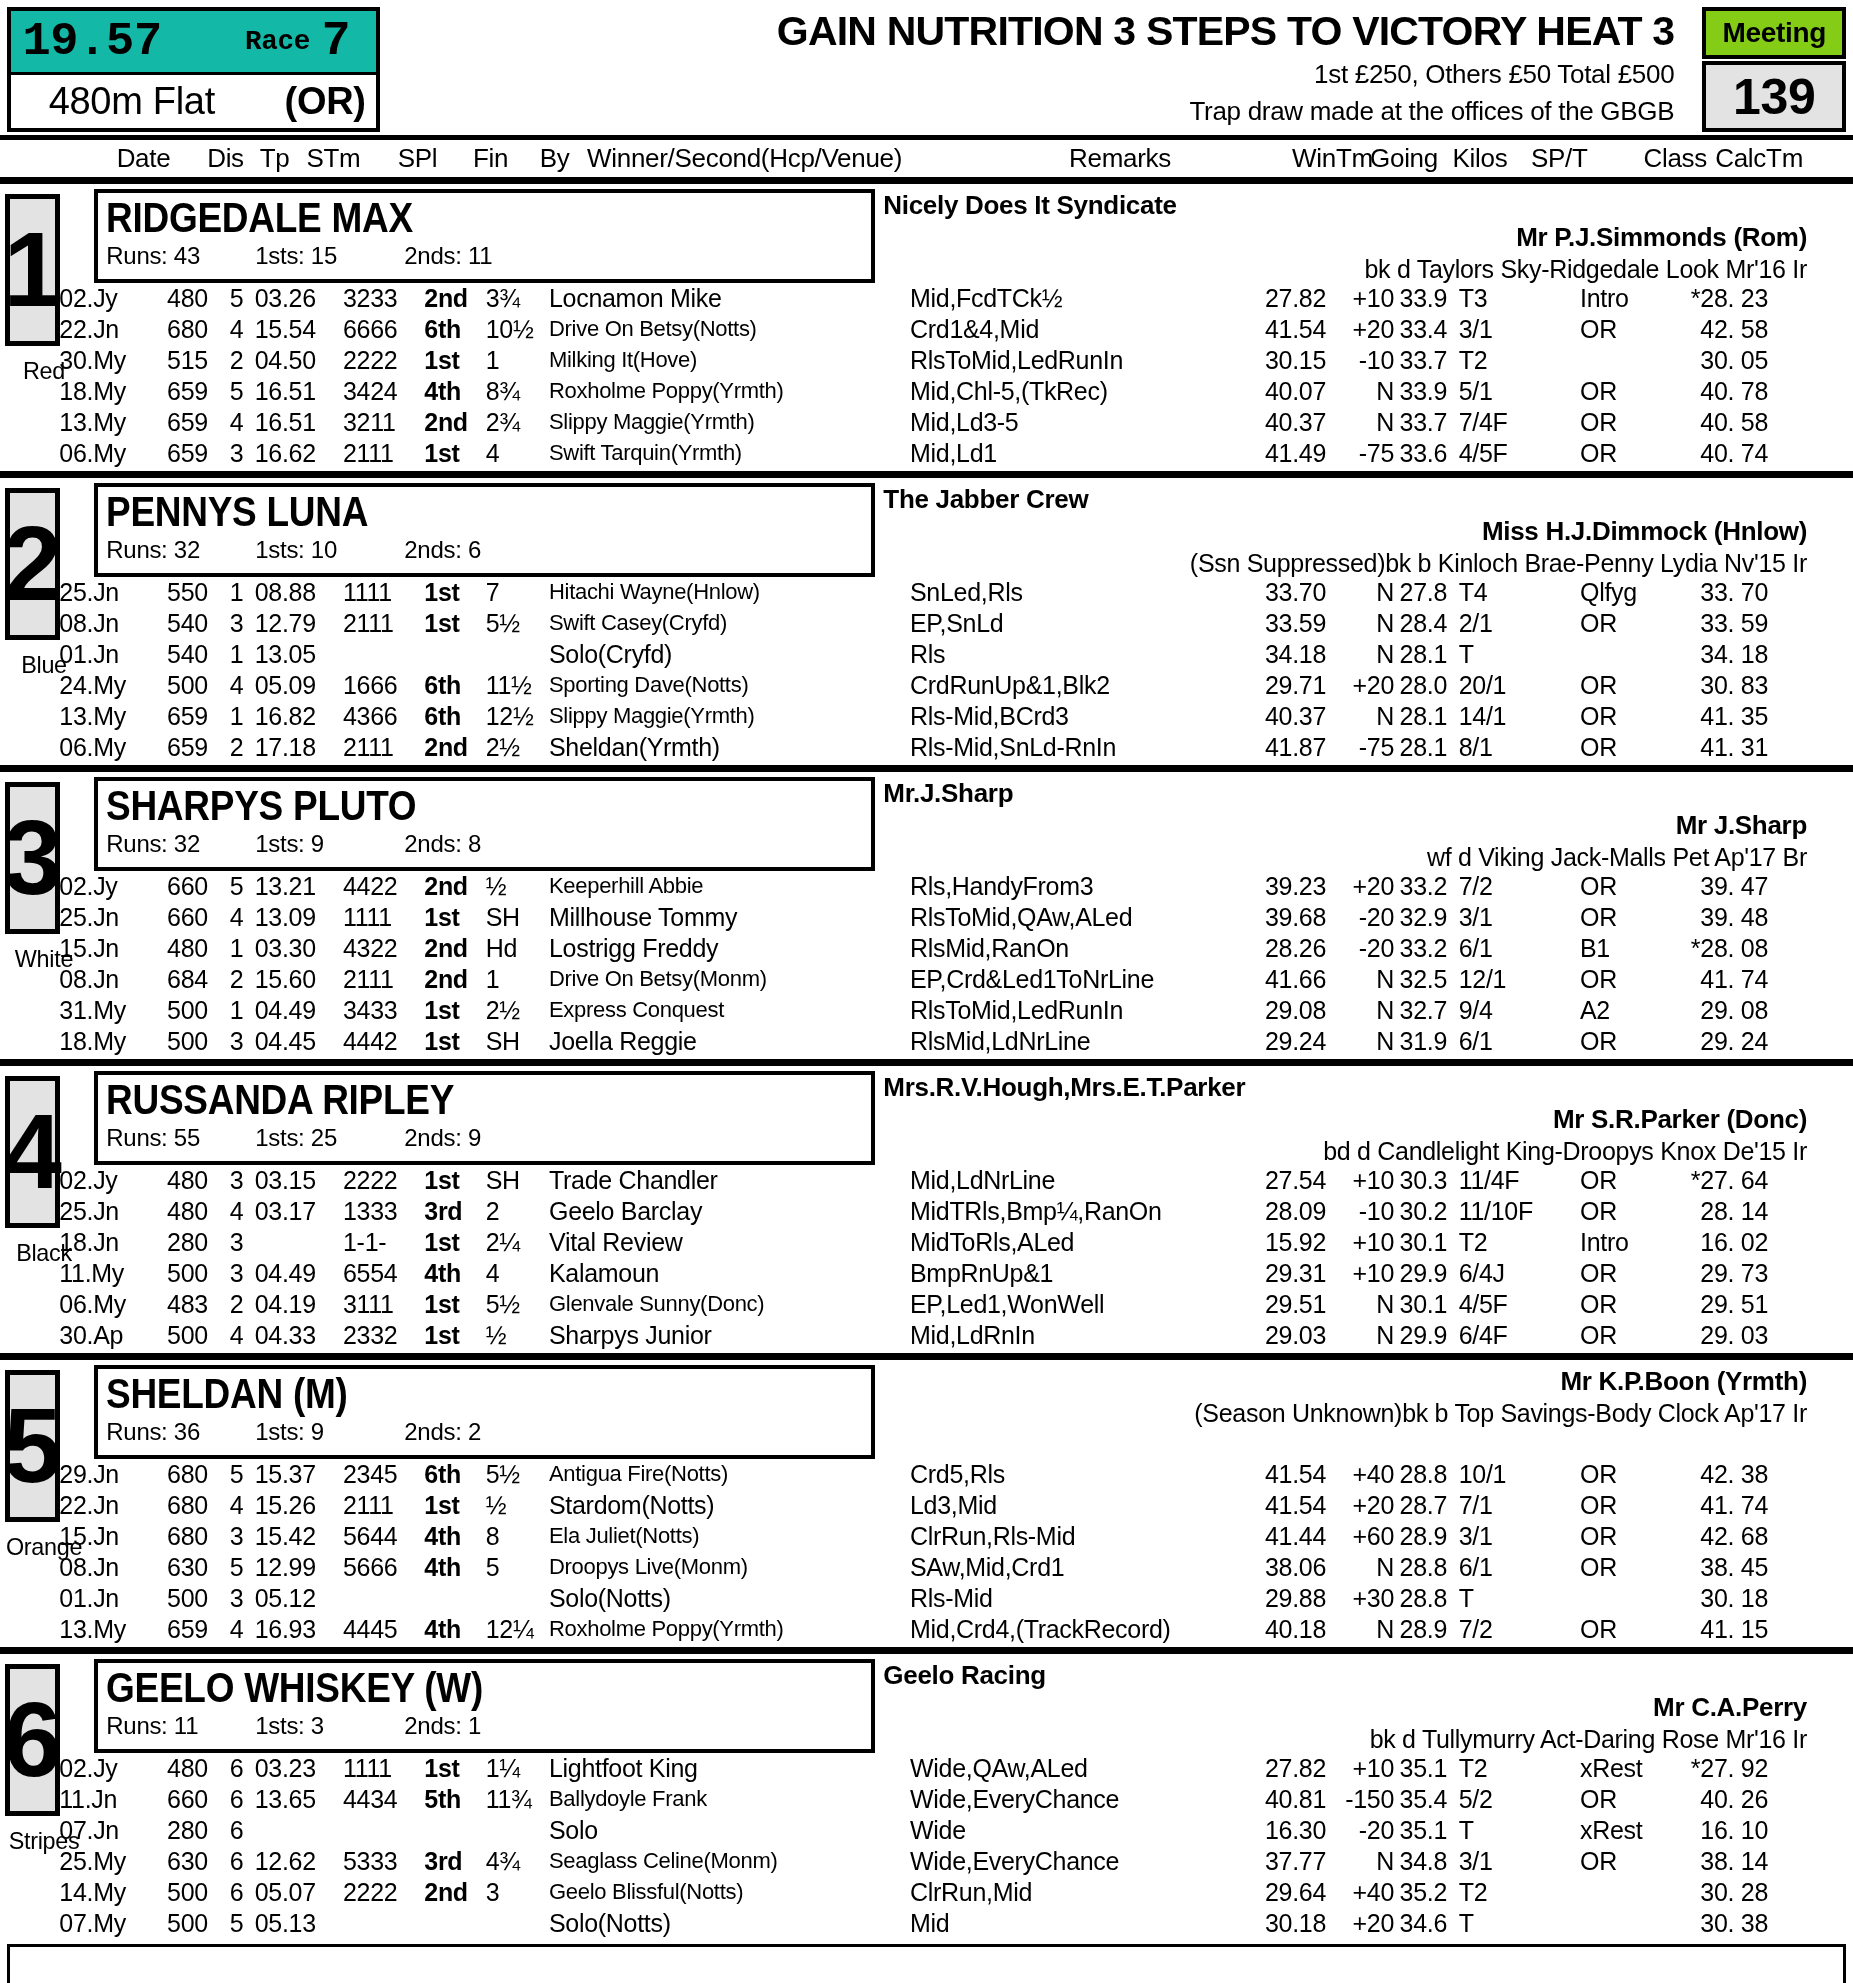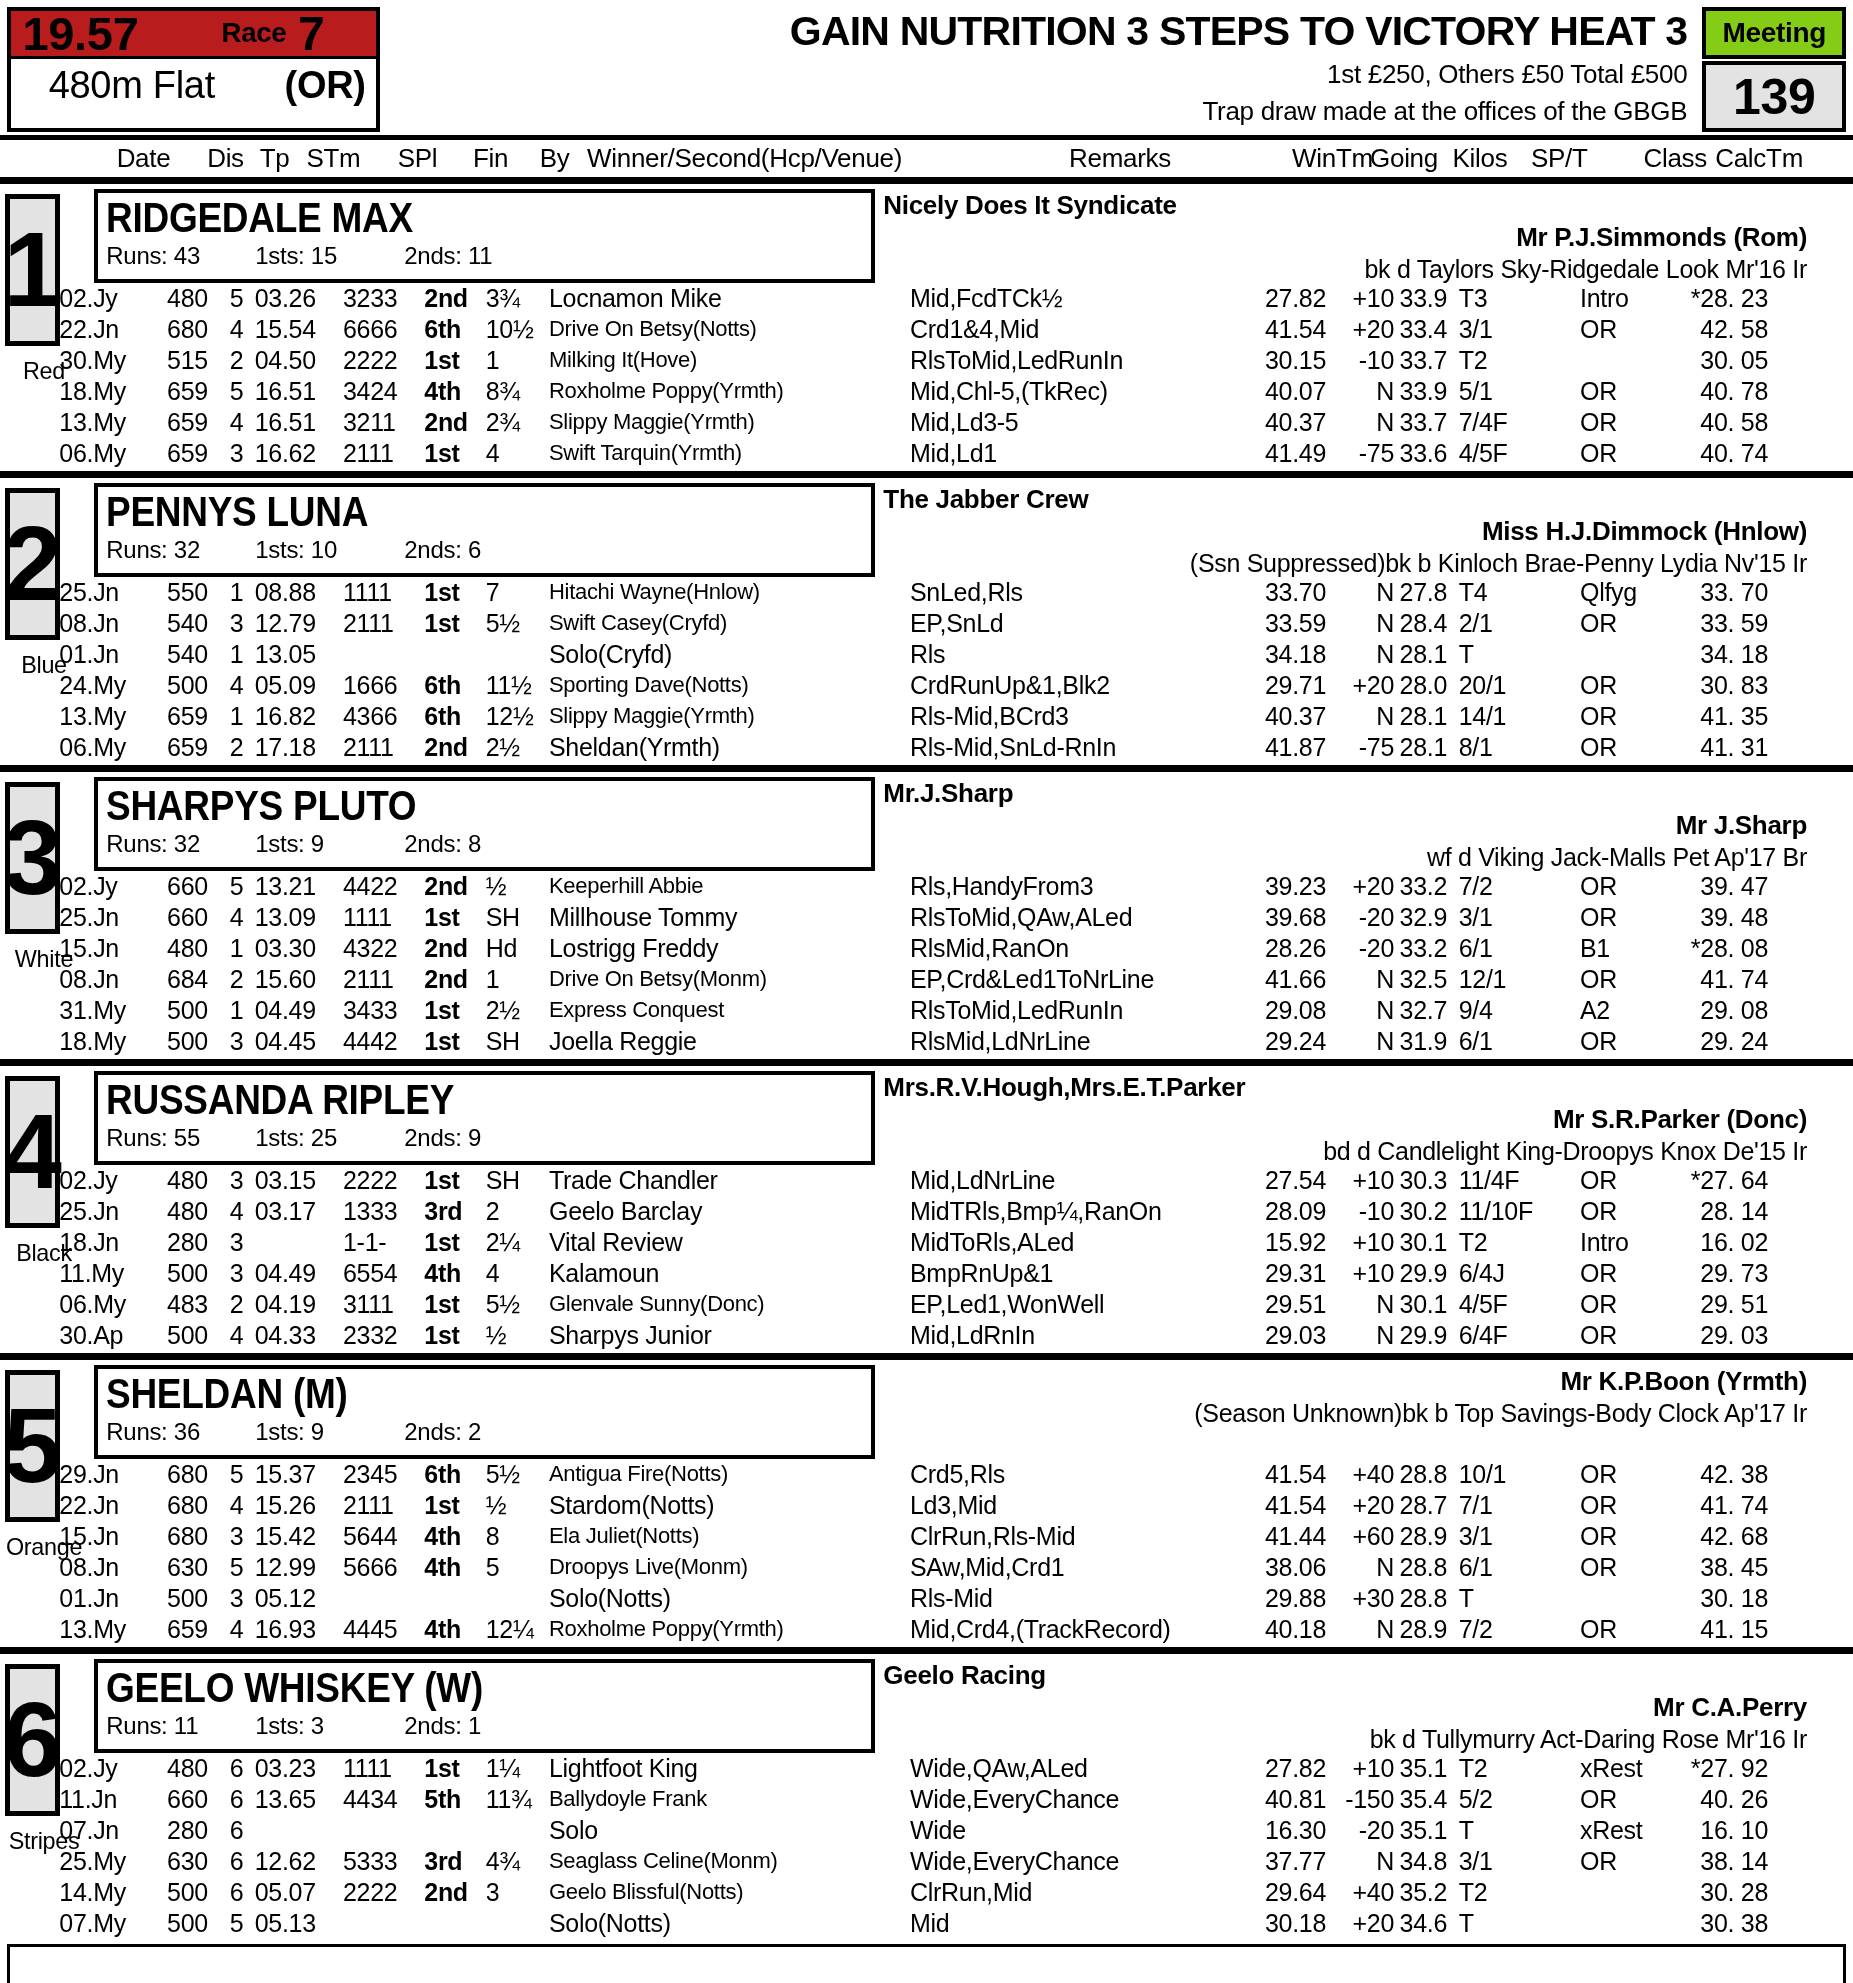--- a/index.html
+++ b/index.html
@@ -6,30 +6,30 @@
   html,body { background:#fff; }
   body {
     width:1853px; height:1984px; position:relative;
     font-family:"Liberation Sans", sans-serif; color:#000;
     letter-spacing:-0.3px; overflow:hidden;
   }
   
   .topbar { display:flex; margin:6.7px 6.7px 0 6.7px; height:125px; }
   .racebox { width:373px; border:4.2px solid #000; flex:none; }
   .racebox-top {
-    background:#b91c1c; border-bottom:3.3px solid #000; height:48px;
-    display:flex; align-items:center; padding:0 11.7px;
+    background:#14b8a6; border-bottom:3.3px solid #000; height:64px;
+    display:flex; align-items:center; padding:0 11.7px;font-family:Liberation Mono, monospace;
   }
   .race-time { font-size:47px; font-weight:bold; }
   .race-label { font-size:27.6px; font-weight:bold; margin-left:83px; }
   .race-number { font-size:48px; font-weight:bold; margin-left:11.7px; }
   .racebox-bottom { height:54px; display:flex; align-items:center; padding:0 10px;margin-left:28px; }
   .race-distance { font-size:38px; }
   .race-grade { font-size:38px; font-weight:bold; margin-left:auto; }
-  .title-block { flex:1; text-align:right; padding:0 15px 0 0; }
+  .title-block { flex:1; text-align:right; padding:0 28px 0 0; }
   .race-title { font-size:41px; font-weight:bold; line-height:48px; letter-spacing:-0.8px; white-space:nowrap; }
   .race-prize { font-size:26px; line-height:38px; }
   .race-trapdraw { font-size:26px; line-height:36px; }
   .meeting-box { width:144px; flex:none; }
   .meeting-label { border:4.2px solid #000; height:52px; font-size:28px; font-weight:bold;
     display:flex; align-items:center; justify-content:center; background:#84cc16; }
   .meeting-number { border:4.2px solid #000; margin-top:2.5px; height:71px; font-size:50px; font-weight:bold;
     display:flex; align-items:center; justify-content:center; background:#e3e3e3; }
   
   .header-divider { border-top:5px solid #000; margin-top:3.3px; }

